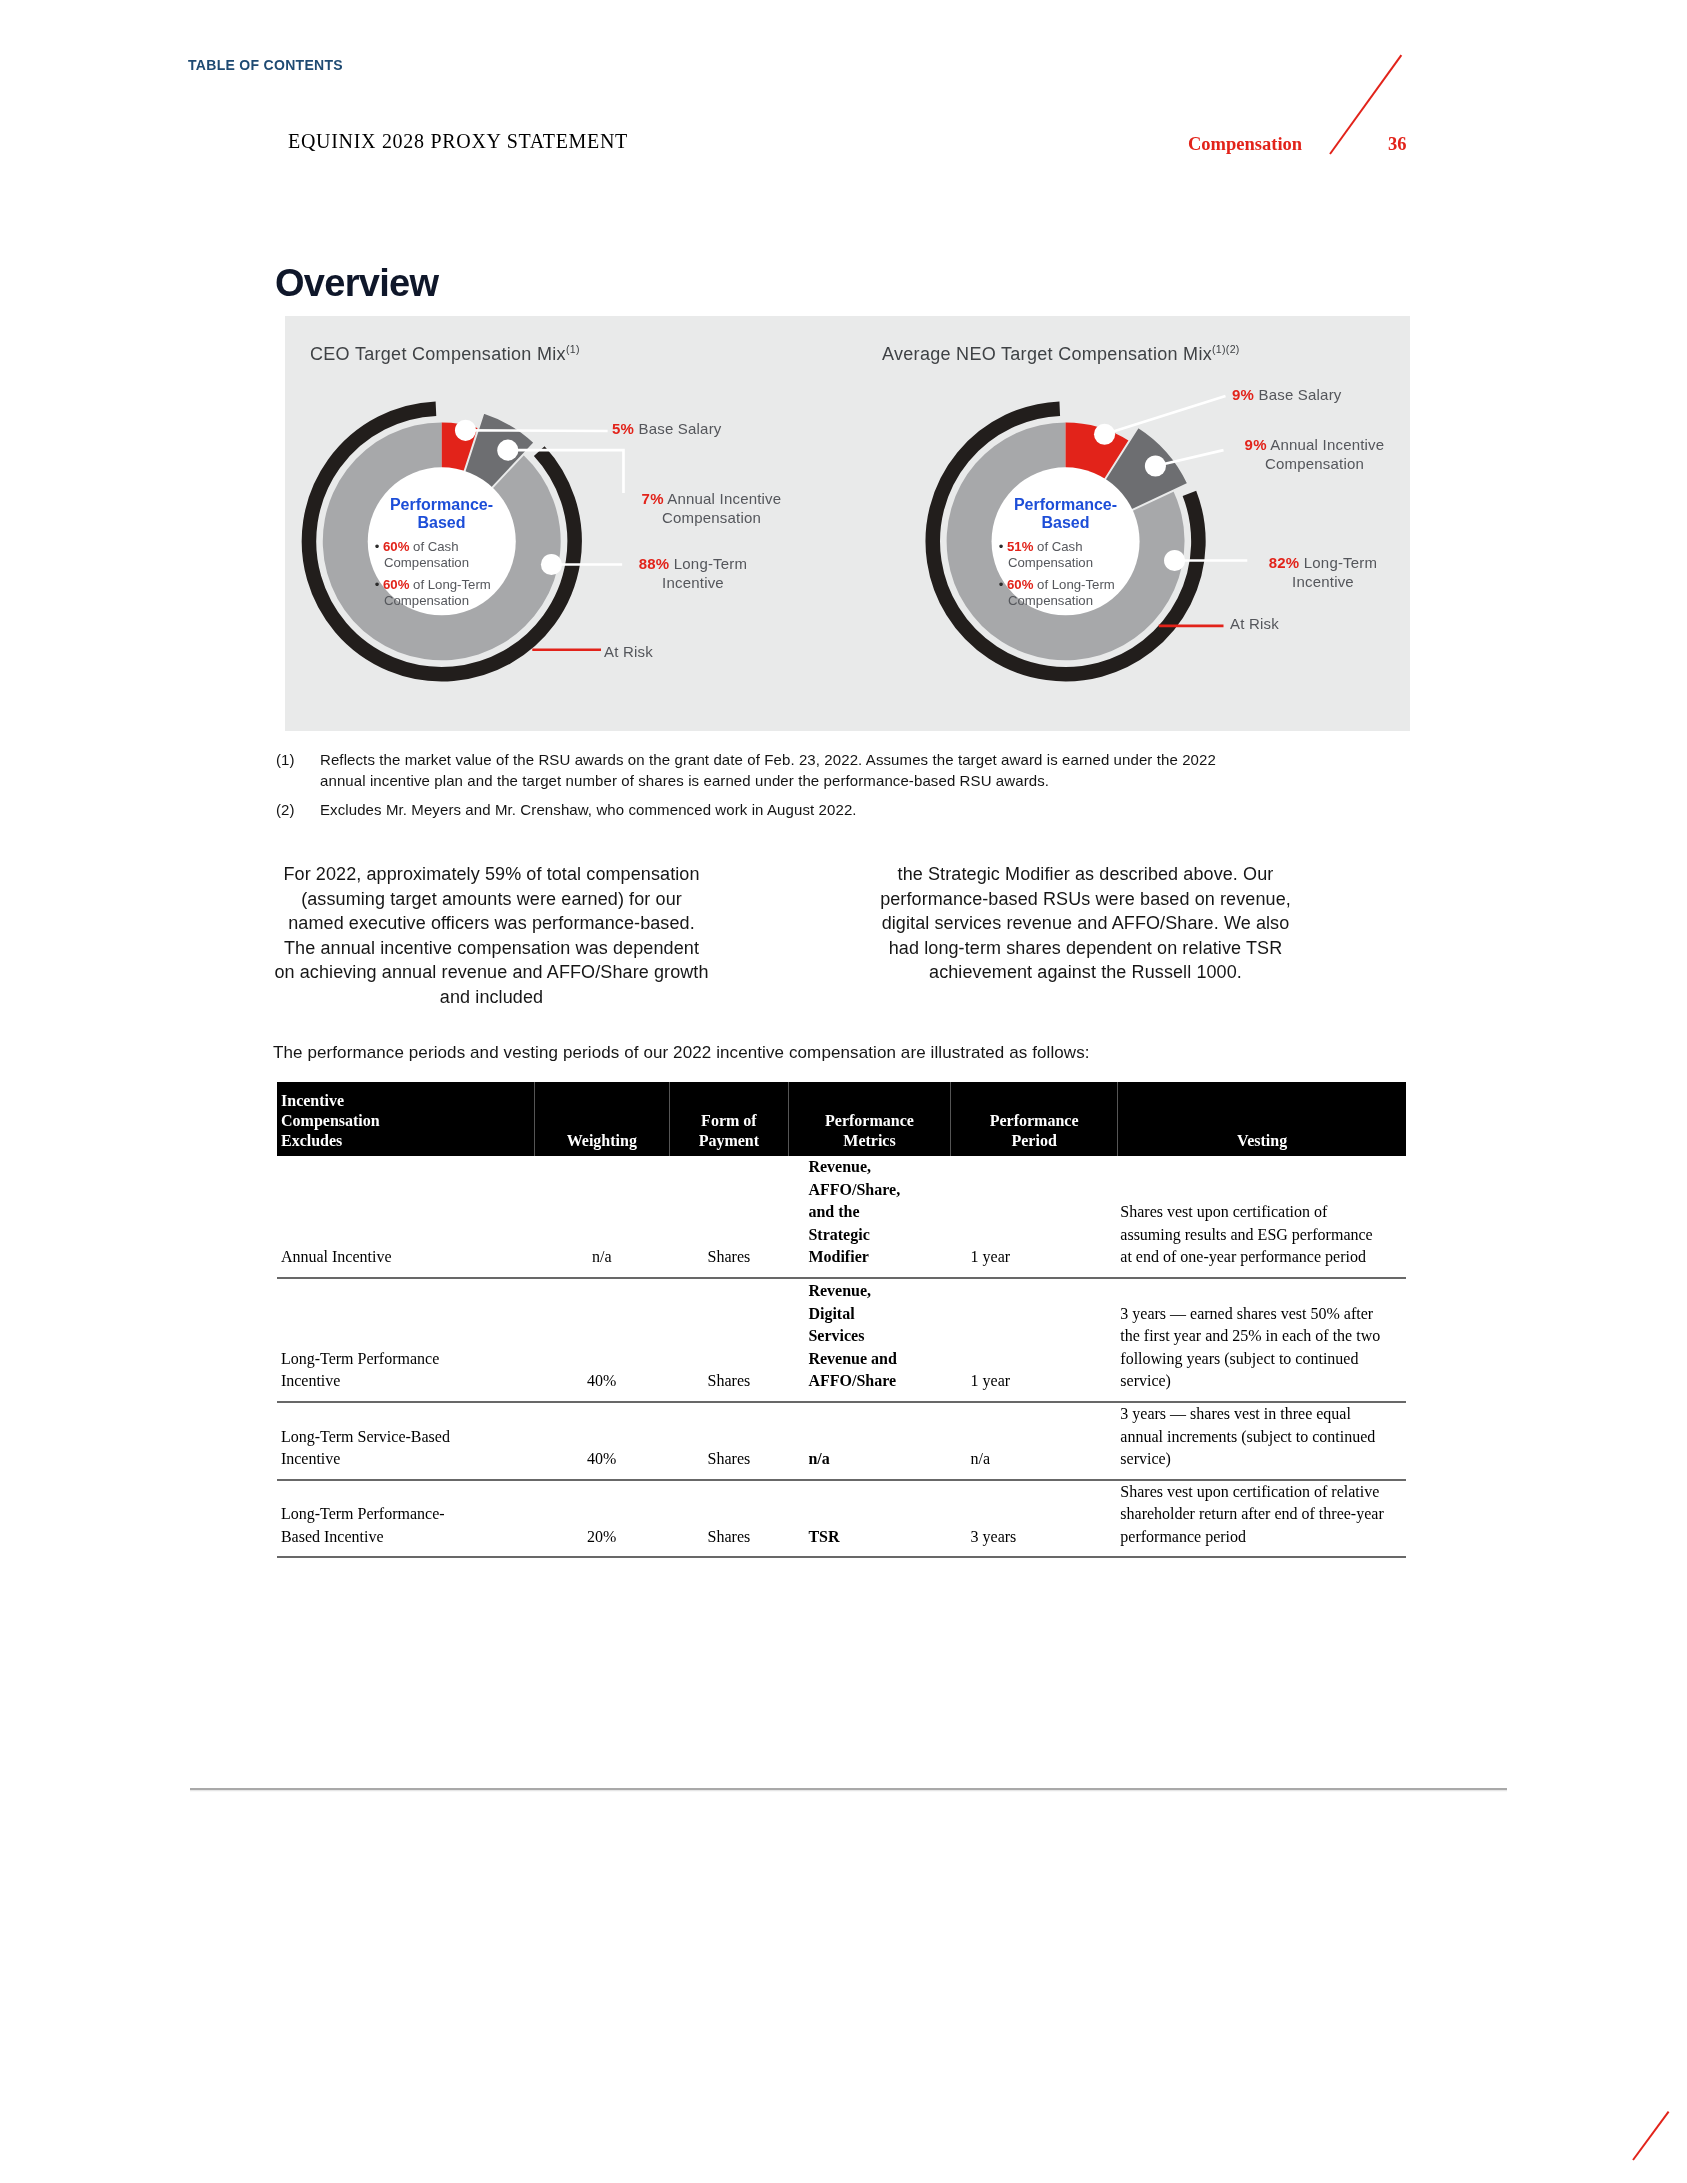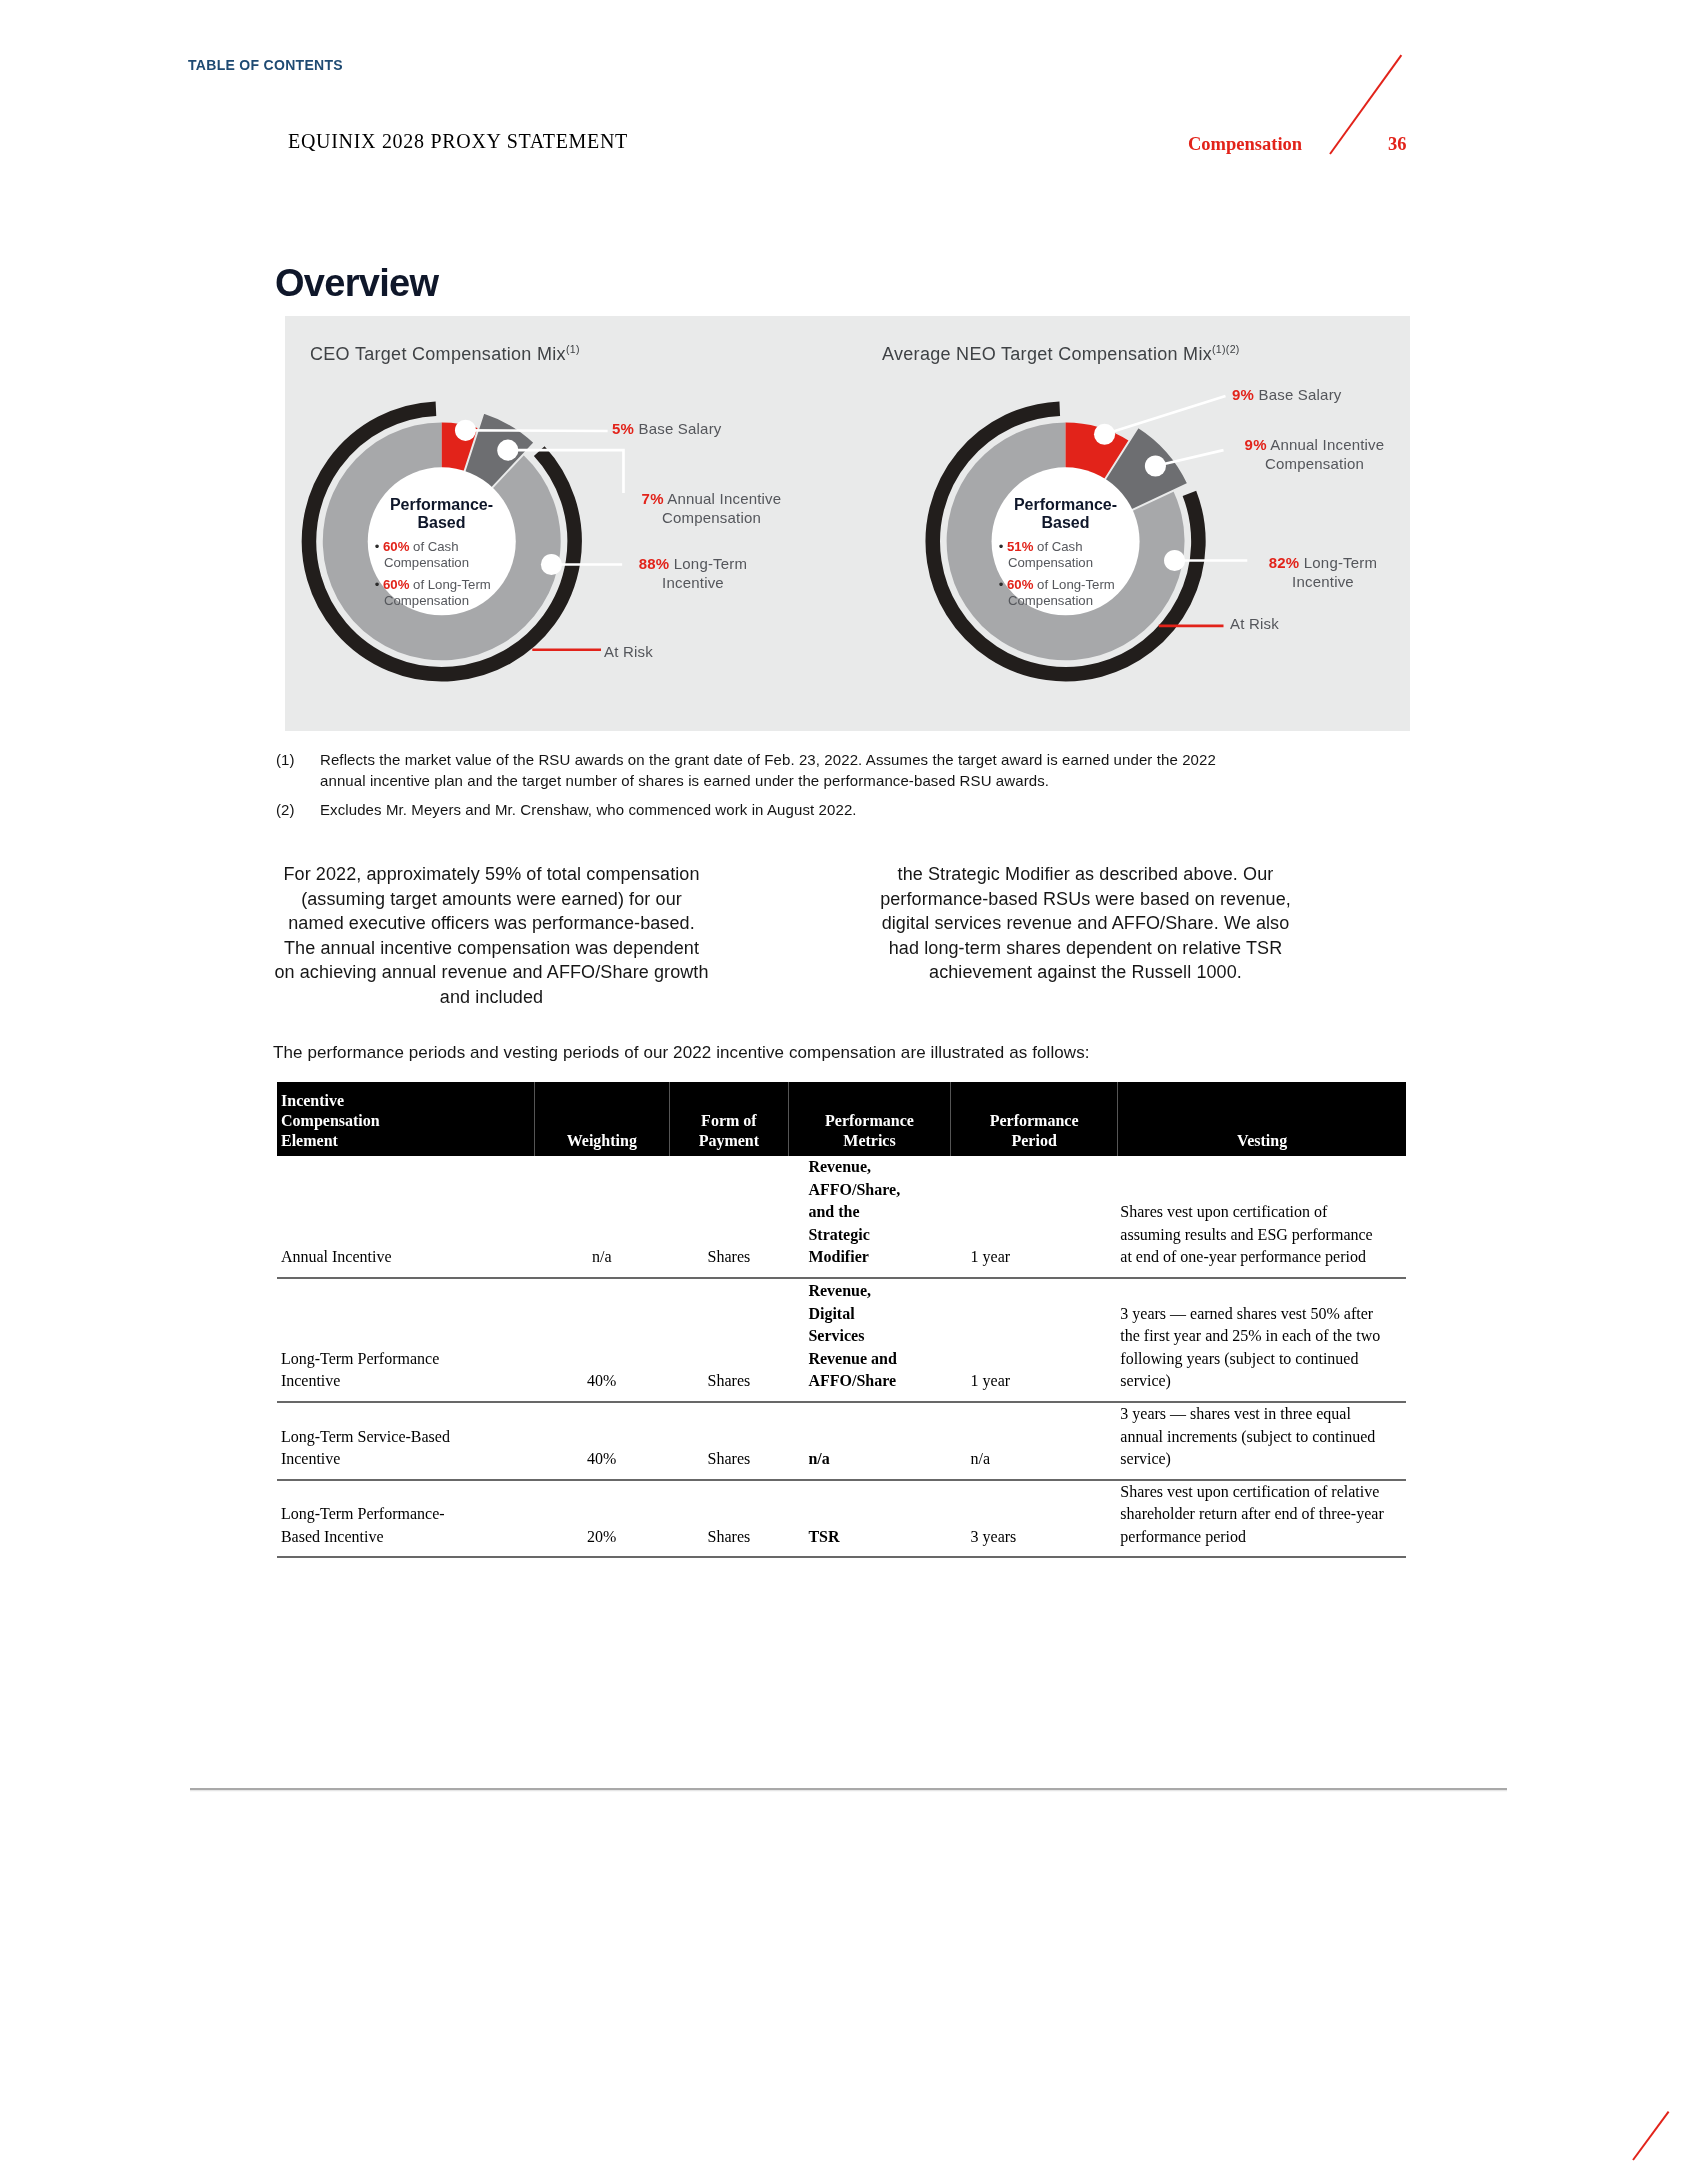--- a/index.html
+++ b/index.html
@@ -39,21 +39,21 @@
   .l-long{left:340px; top:238px; width:136px;}
   .l-risk{left:319px; top:326px;}
   .r-base{left:947px; top:69px;}
   .r-annual{left:942px; top:119px; width:175px;}
   .r-long{left:967px; top:237px; width:142px;}
   .r-risk{left:945px; top:298px;}
 
   .center-box{position:absolute; width:139px; text-align:center;}
   .cb-left{left:87px; top:180px;}
   .cb-right{left:711px; top:180px;}
-  .center-box .cb-head{font-size:16px; line-height:18px; font-weight:bold; color:#0f172a;}
+  .center-box .cb-head{font-size:16px; line-height:18px; font-weight:bold; color:#1d4ed8;}
   .center-box .bullet{margin-top:6.6px; font-size:13.2px; line-height:16px; color:#55575c; text-align:left; padding-left:12px; text-indent:-9.3px;}
   .center-box .bullet .pct{color:#e2231a; font-weight:bold;}
   .center-box .bullet .dot{color:#2c2c2c;}
 
   
   .footnotes{left:276px; top:750px; width:992px;}
   .fn{position:relative; padding-left:44px; font-size:15px; line-height:20.5px; color:#141414; letter-spacing:0.1px;}
   .fn + .fn{margin-top:9.3px;}
   .fn .marker{position:absolute; left:0; top:0;}
   .fn .fn-text{display:block; max-width:939px;}
@@ -212,21 +212,21 @@
       <colgroup>
           <col class="c1">
           <col class="c2">
           <col class="c3">
           <col class="c4">
           <col class="c5">
           <col class="c6">
         </colgroup>
       <thead>
         <tr>
-          <th class="h1"><span class="hw">Incentive Compensation Element</span></th>
+          <th class="h1"><span class="hw">Incentive Compensation Excludes</span></th>
           <th class="h2"><span class="hw">Weighting</span></th>
           <th class="h3"><span class="hw">Form of Payment</span></th>
           <th class="h4"><span class="hw">Performance Metrics</span></th>
           <th class="h5"><span class="hw">Performance Period</span></th>
           <th class="h6"><span class="hw">Vesting</span></th>
         </tr>
       </thead>
       <tbody id="table-body">
           <tr class="r1">
             <td class="a-left"><span class="w-elem">Annual Incentive</span></td>

